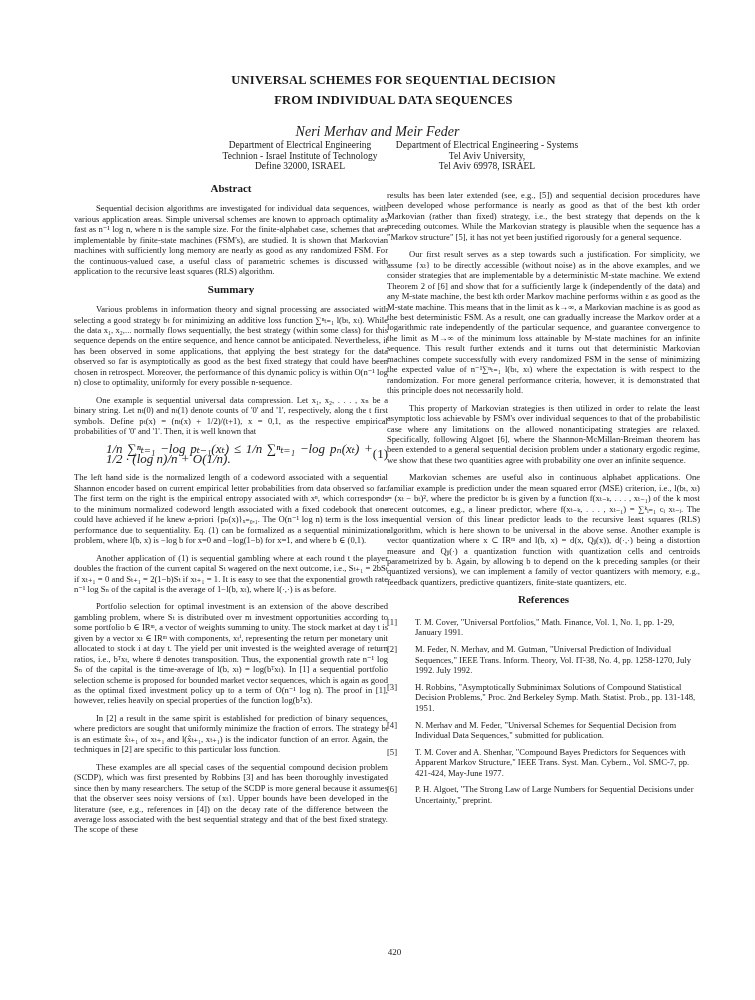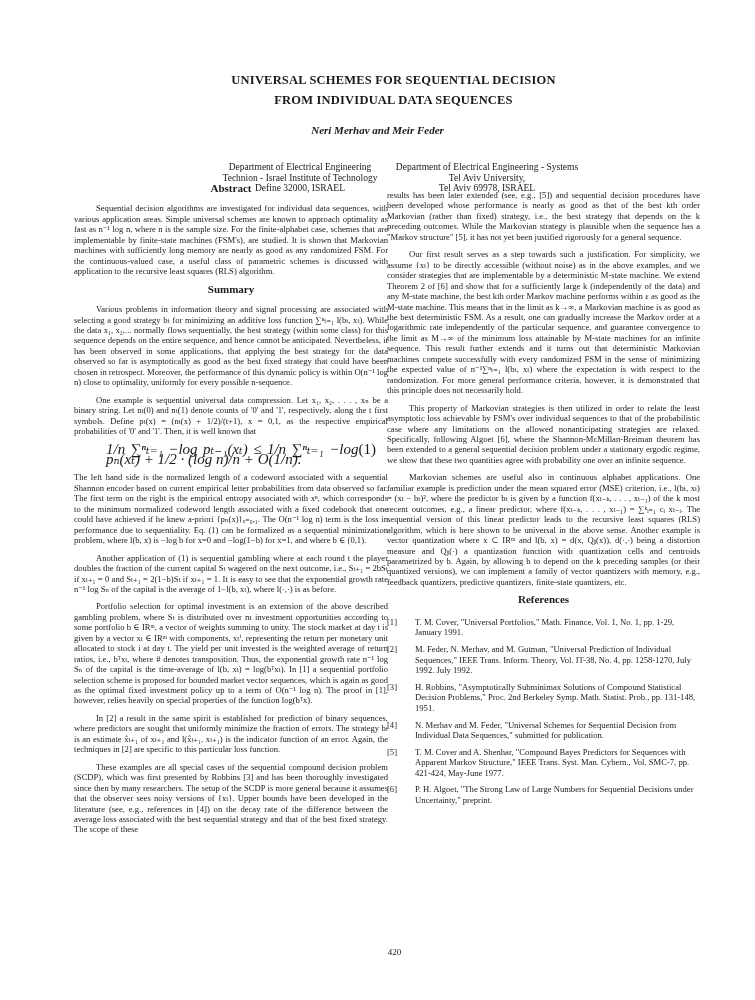--- a/index.html
+++ b/index.html
@@ -4,32 +4,32 @@
 <style>
   html, body { margin: 0; padding: 0; background: #ffffff; }
   body { width: 755px; height: 1000px; position: relative; overflow: hidden;
          font-family: "Liberation Serif", "DejaVu Serif", serif; color: #1a1a1a; }
   .page { position: absolute; left: 0; top: 0; width: 755px; height: 1000px; }
   .title { position: absolute; left: 16px; width: 755px; text-align: center;
            font-weight: bold; font-size: 12.5px; letter-spacing: 0.2px; }
   .title.l1 { top: 73px; }
   .title.l2 { top: 93px; }
   .authors { position: absolute; top: 124px; left: 0; width: 755px; text-align: center;
-             font-style: italic; font-size: 11px; font-weight: bold; }
-  .affil { position: absolute; top: 140px; font-size: 9.5px; line-height: 10.5px; text-align: center; margin-top: 22px; }
+             font-style: italic; font-size: 14px; }
+  .affil { position: absolute; top: 140px; font-size: 9.5px; line-height: 10.5px; text-align: center; }
   .affil.a1 { left: 200px; width: 200px; }
   .affil.a2 { left: 382px; width: 210px; }
   .col { position: absolute; width: 314px; font-size: 8.6px; line-height: 10.45px; text-align: justify; }
   .col.left { left: 74px; top: 183px; }
   .col.right { left: 387px; top: 190px; width: 313px; }
   h2 { font-size: 11px; font-weight: bold; text-align: center; margin: 0 0 10px 0; }
   p { margin: 0 0 7px 0; text-indent: 22px; }
   p.noindent { text-indent: 0; }
-  .eq { display: flex; justify-content: space-between; align-items: flex-start;
-        font-size: 15px; margin: 4px 12px 8px 0; padding-left: 32px; font-style: italic; }
+  .eq { display: flex; justify-content: space-between; align-items: center;
+        font-size: 13px; margin: 4px 0 8px 0; padding-left: 32px; font-style: italic; }
   .eq .num { font-style: normal; }
   .refs h2 { margin-top: 0; margin-bottom: 12px; }
   .ref { display: flex; font-size: 8.6px; line-height: 10.6px; margin-bottom: 6px; text-align: left; }
   .ref .rn { width: 28px; flex-shrink: 0; }
   .ref .rt { flex: 1; }
   .pagenum { position: absolute; top: 947px; left: 17px; width: 755px; text-align: center; font-size: 9px; }
 </style>
 </head>
 <body>
 

